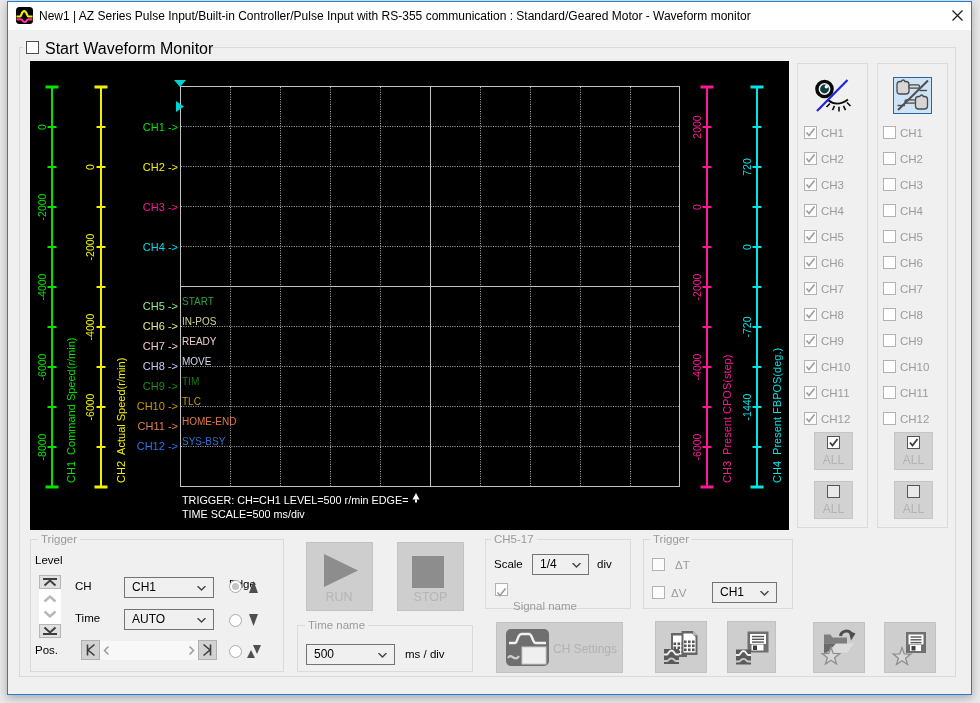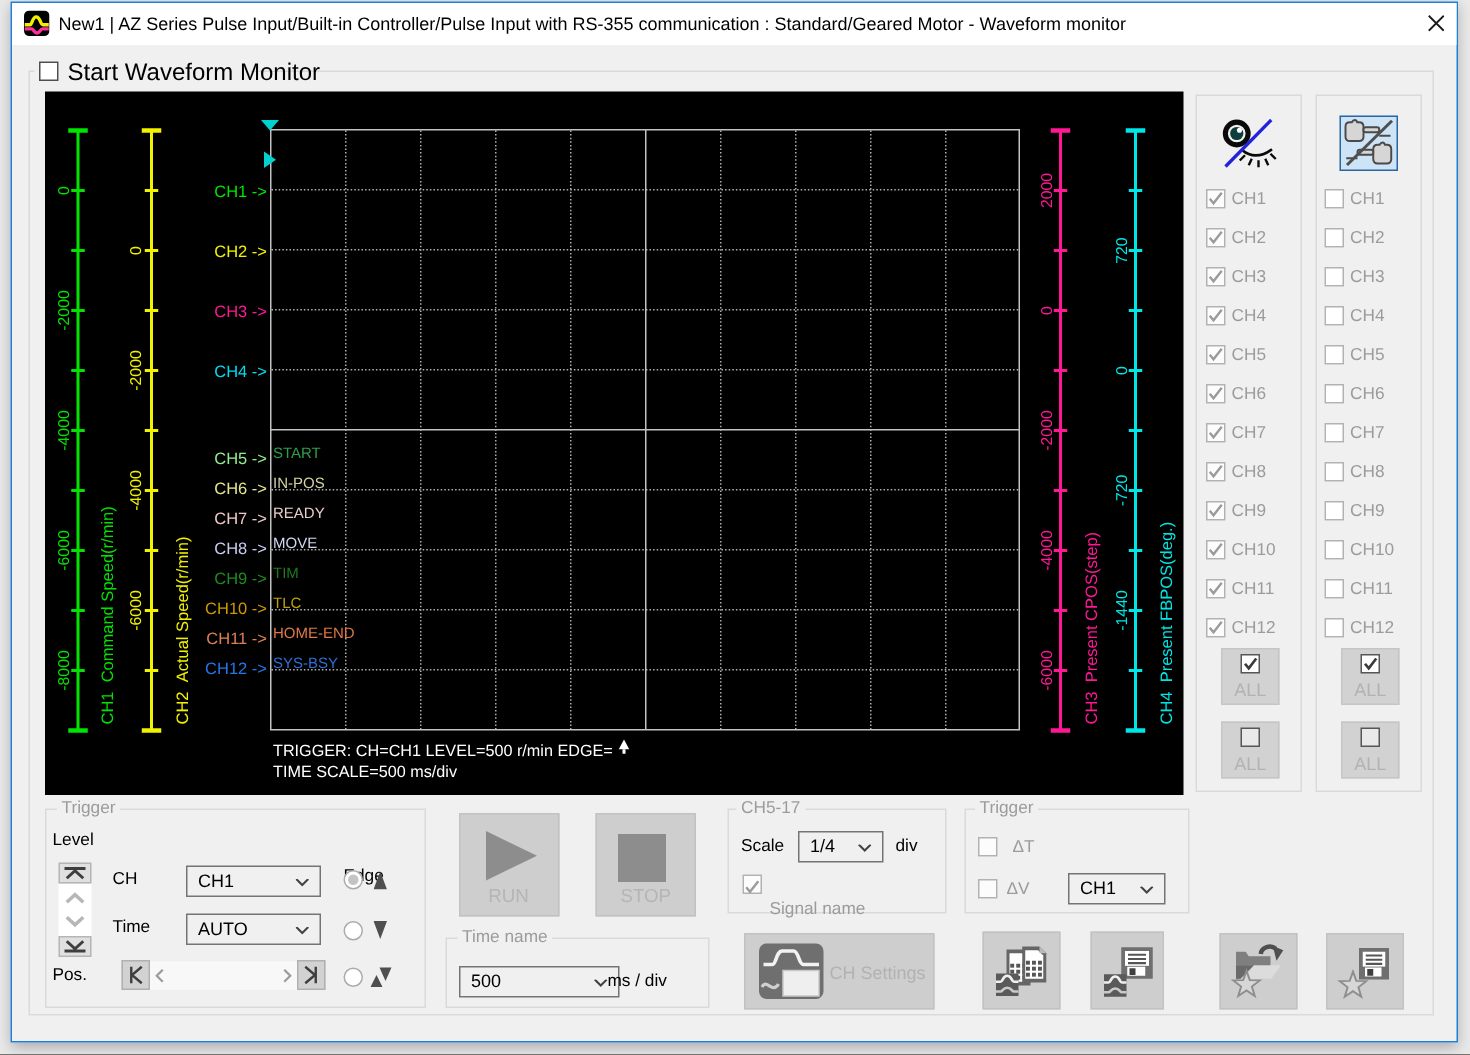--- a/index.html
+++ b/index.html
@@ -400,21 +400,21 @@
     <text x="33" y="59" font-size="12.5" fill="#b5b5b5" text-anchor="middle" font-family="Liberation Sans">RUN</text>
   </svg>
 <div class="btn" style="left:397px;top:542px;width:67px;height:69px"></div>
 <svg class="a" style="left:397px;top:542px" width="67" height="69">
     <rect x="15" y="14" width="32" height="32" fill="#8d8d8d"></rect>
     <text x="33.5" y="59" font-size="12.5" fill="#b5b5b5" text-anchor="middle" font-family="Liberation Sans">STOP</text>
   </svg>
 
 <div class="grp" style="left:297px;top:625px;width:176px;height:47px"></div>
 <div class="leg" style="left:305px;top:619px">Time name</div>
-<div class="combo" style="left:306px;top:644px;width:107px">500<svg width="9" height="5">
+<div class="combo" style="left:306px;top:644px;width:89px">500<svg width="9" height="5">
       <polyline points="0.5,0 4.5,4 8.5,0" stroke="#444" stroke-width="1.4" fill="none"></polyline>
     </svg></div>
 <div class="t" style="left:405px;top:648px">ms / div</div>
 
 <div class="grp" style="left:485px;top:539px;width:146px;height:70px"></div>
 <div class="leg" style="left:491px;top:533px">CH5-17</div>
 <div class="t" style="left:494px;top:558px">Scale</div>
 <div class="combo" style="left:532px;top:554px;width:57px">1/4<svg width="9" height="5">
       <polyline points="0.5,0 4.5,4 8.5,0" stroke="#444" stroke-width="1.4" fill="none"></polyline>
     </svg></div>

